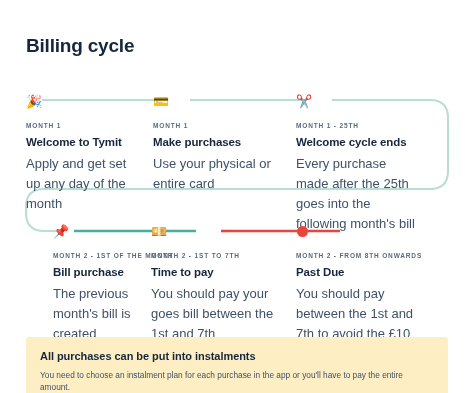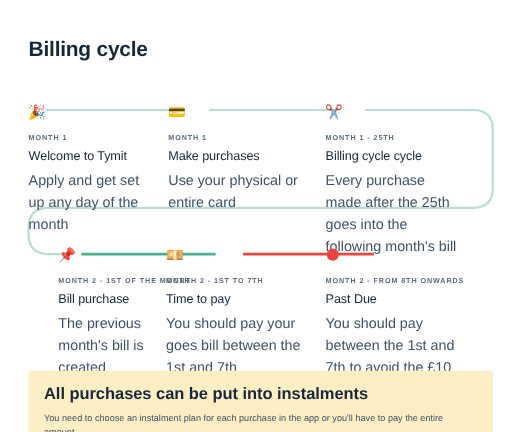--- a/index.html
+++ b/index.html
@@ -93,21 +93,21 @@
     font-weight: 700;
     letter-spacing: 0.85px;
     color: #5b6b7d;
     text-transform: uppercase;
     white-space: nowrap;
   }
 
   .step-title {
     margin-top: 7px;
     font-size: 11.5px;
-    font-weight: 400;
+    font-weight: 700;
     letter-spacing: -0.1px;
     color: #16263d;
   }
 
   .step-body {
     margin-top: 6px;
     font-size: 13px;
     line-height: 1.55;
     color: #3f5168;
     max-width: 128px;
@@ -120,21 +120,21 @@
     position: absolute;
     left: 26px;
     top: 324px;
     width: 422px;
     box-sizing: border-box;
     background: #fdeec4;
     border-radius: 3px;
     padding: 13px 14px 14px 14px;
   }
   .callout-title {
-    font-size: 15px;
+    font-size: 11px;
     font-weight: 700;
     color: #16263d;
     letter-spacing: -0.05px;
   }
   .callout-body {
     margin-top: 7px;
     font-size: 8.3px;
     line-height: 1.5;
     color: #3f5168;
   }
@@ -177,21 +177,21 @@
       <div class="eyebrow">MONTH 1</div>
       <div class="step-title">Make purchases</div>
       <div class="step-body">Use your physical or entire card</div>
     </div>
 
     <div class="step step-3">
       <div class="marker">
         <span class="glyph">✂️</span>
       </div>
       <div class="eyebrow">MONTH 1 - 25TH</div>
-      <div class="step-title">Billing cycle cycle</div>
+      <div class="step-title">Welcome cycle ends</div>
       <div class="step-body">Every purchase made after the 25th goes into the following month's bill</div>
     </div>
 
   </div>
 
   <div class="row row-bot">
 
     <div class="step step-1">
       <div class="marker">
         <span class="glyph">📌</span>

